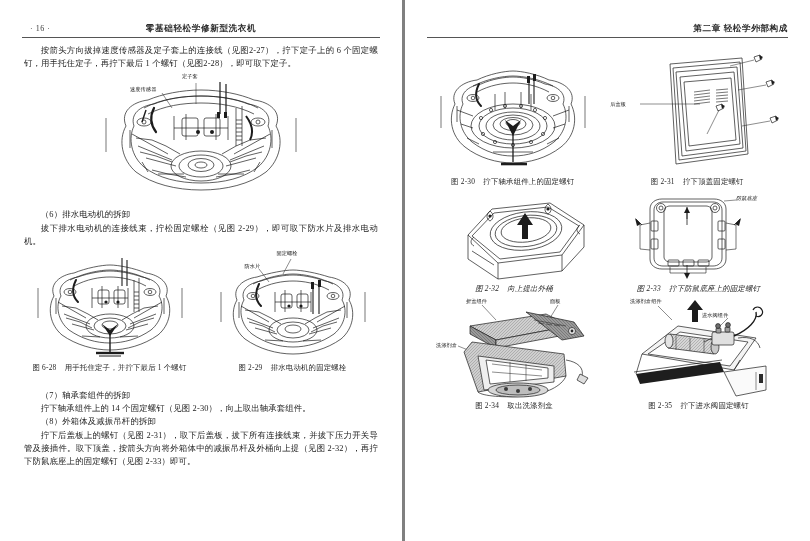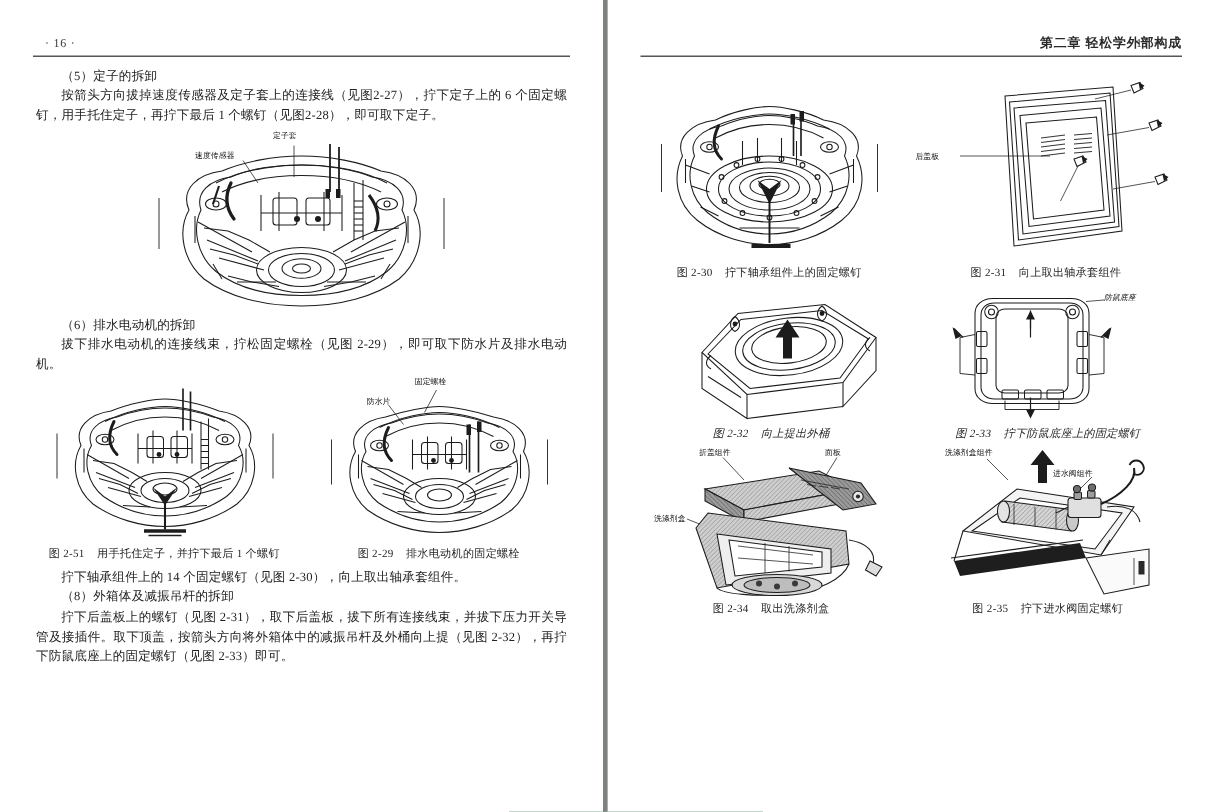--- a/index.html
+++ b/index.html
@@ -12,21 +12,21 @@
     height: 541px;
     overflow: hidden;
     font-family: "Liberation Serif", "DejaVu Serif", serif;
     color: #1a1a1a;
   }
   .spread {
     position: relative;
     width: 810px;
     height: 541px;
     display: flex;
-    background: #14532d;
+    background: #fdba74;
   }
   .gutter {
     position: absolute;
     left: 402px;
     top: 0;
     width: 3px;
     height: 541px;
     background: #808080;
   }
   .page {
@@ -76,21 +76,21 @@
   .body {
     margin: 0 24px;
     font-size: 8.4px;
     line-height: 13.2px;
     text-align: justify;
     letter-spacing: .15px;
     color: #222;
   }
   .body p { margin: 0; text-indent: 2em; }
   .body p.head { text-indent: 2em; }
-  .blk { margin-top: 4px; }
+  .blk { margin-top: 16px; }
 
   
   .figrow {
     display: flex;
     justify-content: space-around;
     align-items: flex-end;
     margin: 4px 18px 0 18px;
   }
   .fig { text-align: center; }
   .figart { position: relative; }
@@ -114,25 +114,25 @@
 <body>
 
 <div class="spread">
 
   <div class="gutter"></div>
 
   <div class="page left">
 
     <div class="runhead">
       <span class="folio">· 16 ·</span>
+      <span class="title">零基础轻松学修新型洗衣机</span>
       <span class="rule"></span>
     </div>
 
     <div class="body">
-      <p class="head">（5）定子的拆卸</p>
       <p>按箭头方向拔掉速度传感器及定子套上的连接线（见图2-27），拧下定子上的 6 个固定螺钉，用手托住定子，再拧下最后 1 个螺钉（见图2-28），即可取下定子。</p>
     </div>
 
     <div class="figrow">
       <div class="fig">
         <div class="figart">
           <span class="callout" style="left:96px;top:-1px;">定子套</span>
           <span class="callout" style="left:44px;top:12px;">速度传感器</span>
           <svg width="230" height="118" viewBox="0 0 230 118">
             <g fill="none" stroke="#1c1c1c" stroke-width="0.7">
@@ -278,21 +278,21 @@
               <path d="M69 104 L91 104" stroke-width="1"></path>
             </g>
             <g fill="#1c1c1c">
               <path d="M72 72 L80 78 L88 72 L80 84 Z"></path>
               <circle cx="76" cy="50" r="1.6"></circle>
               <circle cx="88" cy="50" r="1.6"></circle>
             </g>
           </svg>
         </div>
         <div class="figcap">
-          <span>图 2-51</span>
+          <span>图 6-28</span>
           &nbsp;&nbsp;
           <span>用手托住定子，并拧下最后 1 个螺钉</span>
         </div>
       </div>
 
       <div class="fig">
         <div class="figart">
           <span class="callout" style="left:64px;top:-2px;">固定螺栓</span>
           <span class="callout" style="left:32px;top:11px;">防水片</span>
           <svg width="160" height="108" viewBox="0 0 160 108">
@@ -350,20 +350,21 @@
         <div class="figcap">
           <span>图 2-29</span>
           &nbsp;&nbsp;
           <span>排水电动机的固定螺栓</span>
         </div>
       </div>
 
     </div>
 
     <div class="body blk">
+      <p class="head">（7）轴承套组件的拆卸</p>
       <p>拧下轴承组件上的 14 个固定螺钉（见图 2-30），向上取出轴承套组件。</p>
       <p class="head">（8）外箱体及减振吊杆的拆卸</p>
       <p>拧下后盖板上的螺钉（见图 2-31），取下后盖板，拔下所有连接线束，并拔下压力开关导管及接插件。取下顶盖，按箭头方向将外箱体中的减振吊杆及外桶向上提（见图 2-32），再拧下防鼠底座上的固定螺钉（见图 2-33）即可。</p>
     </div>
 
   </div>
 
   <div class="page right">
 
     <div class="runhead">
@@ -485,21 +486,21 @@
               <path d="M147 1 L151 3 L148 6 Z"></path>
               <path d="M159 26 L163 28 L160 31 Z"></path>
               <path d="M163 62 L167 64 L164 67 Z"></path>
               <path d="M109 50 L113 52 L110 55 Z"></path>
             </g>
           </svg>
         </div>
         <div class="figcap">
           <span>图 2-31</span>
           &nbsp;&nbsp;
-          <span>向上取出轴承套组件</span>
+          <span>拧下顶盖固定螺钉</span>
         </div>
       </div>
 
     </div>
 
     <div class="figrow" style="margin-top:6px;font-style:italic;">
 
       <div class="fig">
         <div class="figart">
           <svg width="160" height="88" viewBox="0 0 160 88">

